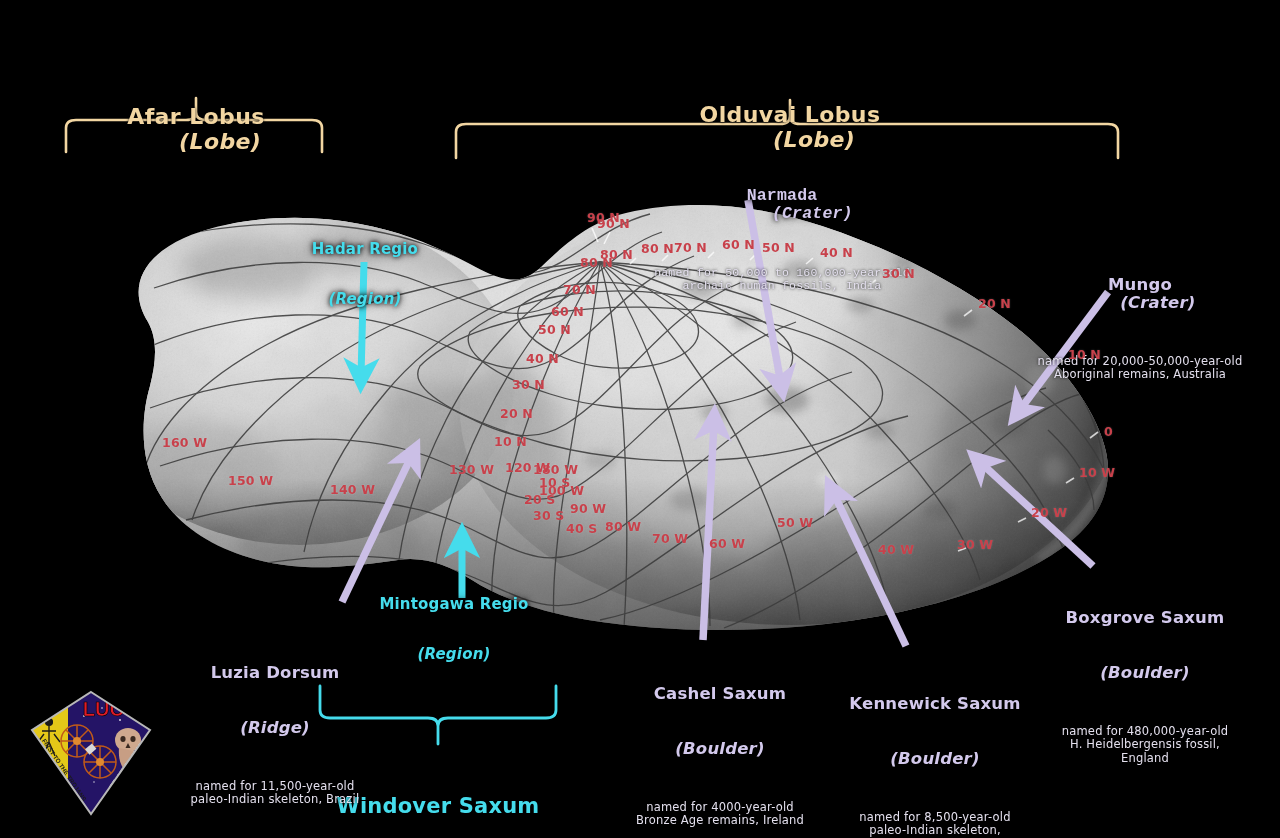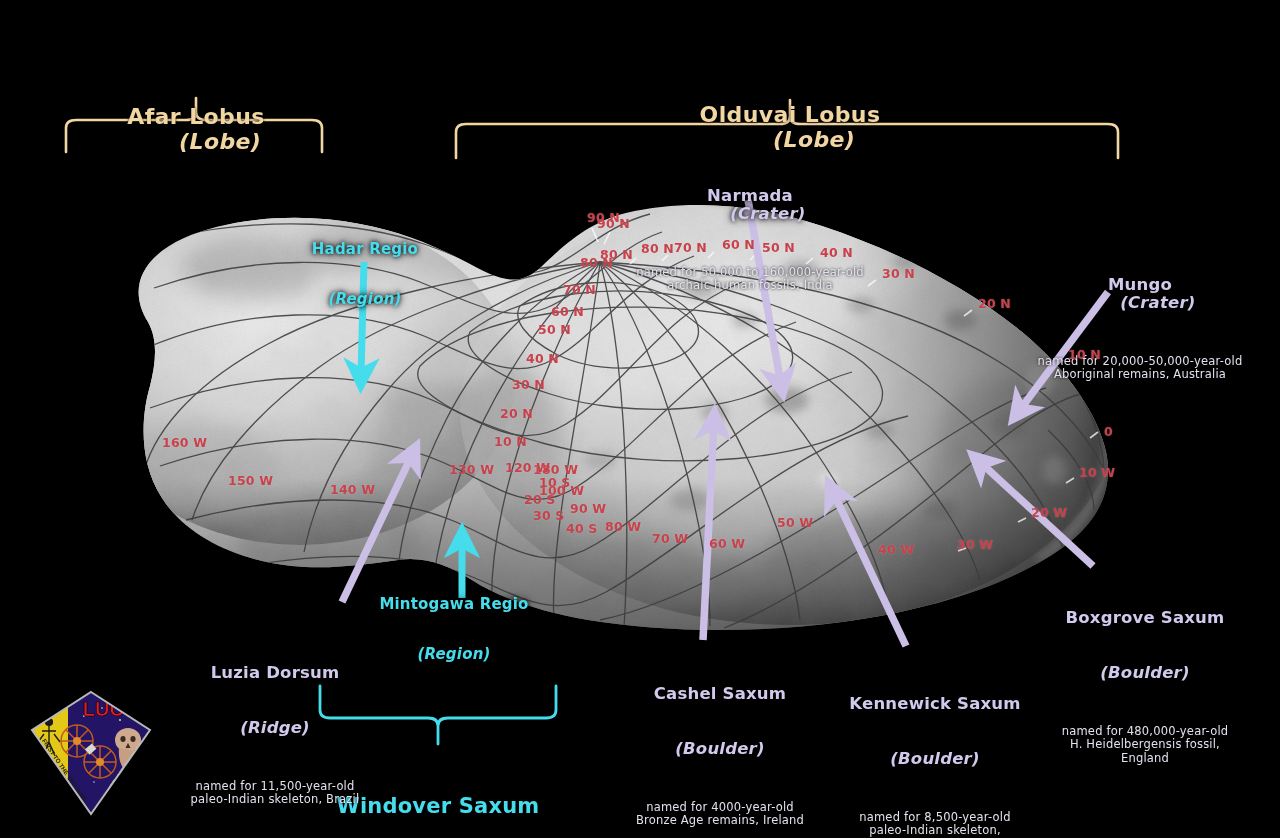--- a/index.html
+++ b/index.html
@@ -328,21 +328,21 @@
   <div class="lbl cyan" style="left:338px; top:562px; width:232px;">
     <span class="hd">Mintogawa Regio</span>
     <span class="hd" style="font-style:italic;">(Region)</span>
   </div>
 
   <div class="lbl cyan" style="left:318px; top:748px; width:240px; font-size:21px;">
     <span class="hd">Windover Saxum</span>
     
   </div>
 
-  <div class="lbl lav" style="left:610px; top:150px; width:280px;">
+  <div class="lbl lav" style="left:642px; top:150px; width:280px;font-family:Liberation Mono, monospace;">
     <span class="hd"><span>Narmada</span>
       <em>(Crater)</em></span>
     <span class="desc">named for 50,000 to 160,000-year-old
 archaic human fossils, India</span>
   </div>
 
   <div class="lbl lav" style="left:1010px; top:239px; width:260px;">
     <span class="hd"><span>Mungo</span>
       <em>(Crater)</em></span>
     <span class="desc">named for 20,000-50,000-year-old

